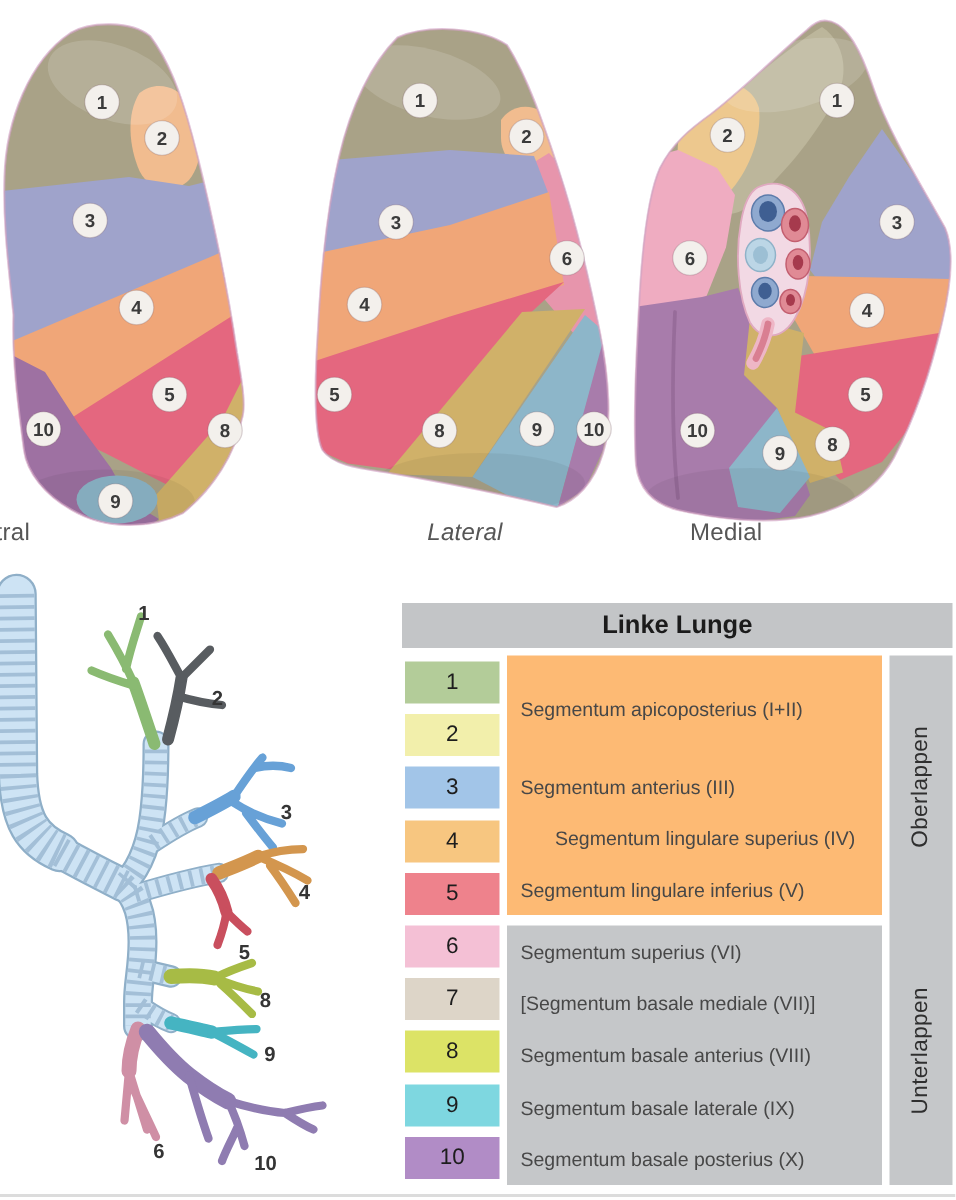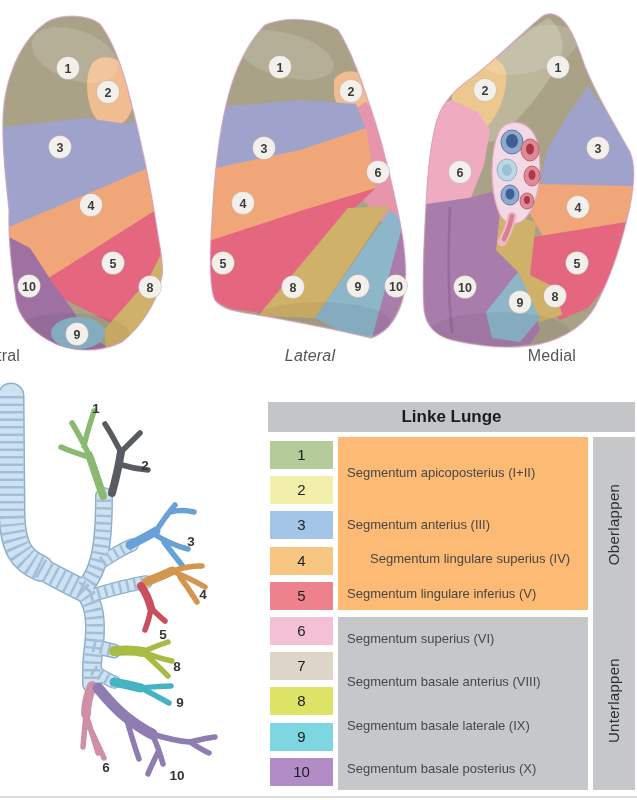--- a/index.html
+++ b/index.html
@@ -307,21 +307,21 @@
     <text class="tree-num" x="163" y="639">5</text>
     <text class="tree-num" x="177" y="671">8</text>
     <text class="tree-num" x="180" y="707">9</text>
     <text class="tree-num" x="106" y="772">6</text>
     <text class="tree-num" x="177" y="780">10</text>
   </g>
 </svg>
 
 <div class="caption" style="left:-3px;">tral</div>
 <div class="caption" style="left:260px;width:100px;text-align:center;font-style:italic;">Lateral</div>
-<div class="caption" style="left:476px;width:100px;text-align:right;">Medial</div>
+<div class="caption" style="left:460px;width:100px;text-align:left;">Medial</div>
 
 <div class="legend-header" style="background: rgb(195, 197, 199);">Linke Lunge</div>
 
 <div class="sw" style="top: 441px; background: rgb(179, 204, 153);">1</div>
 <div class="sw" style="top: 476px; background: rgb(242, 239, 171);">2</div>
 <div class="sw" style="top: 511px; background: rgb(162, 197, 232);">3</div>
 <div class="sw" style="top: 547px; background: rgb(247, 198, 128);">4</div>
 <div class="sw" style="top: 582px; background: rgb(238, 130, 140);">5</div>
 <div class="sw" style="top: 617px; background: rgb(244, 192, 213);">6</div>
 <div class="sw" style="top: 652px; background: rgb(221, 213, 200);">7</div>
@@ -331,20 +331,21 @@
 
 <div class="panel" style="top: 437px; height: 173px; background: #fdba74;">
   <div class="entry" style="height:70px;">Segmentum apicoposterius (I+II)</div>
   <div class="entry" style="height:34px;">Segmentum anterius (III)</div>
   <div class="entry" style="height:35px;padding-left:32px;">Segmentum lingulare superius (IV)</div>
   <div class="entry" style="height:34px;">Segmentum lingulare inferius (V)</div>
 </div>
 
 <div class="panel" style="top: 617px; height: 173px; background: rgb(197, 199, 201);">
   <div class="entry" style="flex:1;">Segmentum superius (VI)</div>
+  <div class="entry" style="flex:1;">[Segmentum basale mediale (VII)]</div>
   <div class="entry" style="flex:1;">Segmentum basale anterius (VIII)</div>
   <div class="entry" style="flex:1;">Segmentum basale laterale (IX)</div>
   <div class="entry" style="flex:1;">Segmentum basale posterius (X)</div>
 </div>
 
 <div class="vstrip" style="background: rgb(197, 199, 201);">
   <div class="vcell" style="height:174px;">
     <span class="vspan">Oberlappen</span>
   </div>
   <div class="vcell" style="height:179px;">

